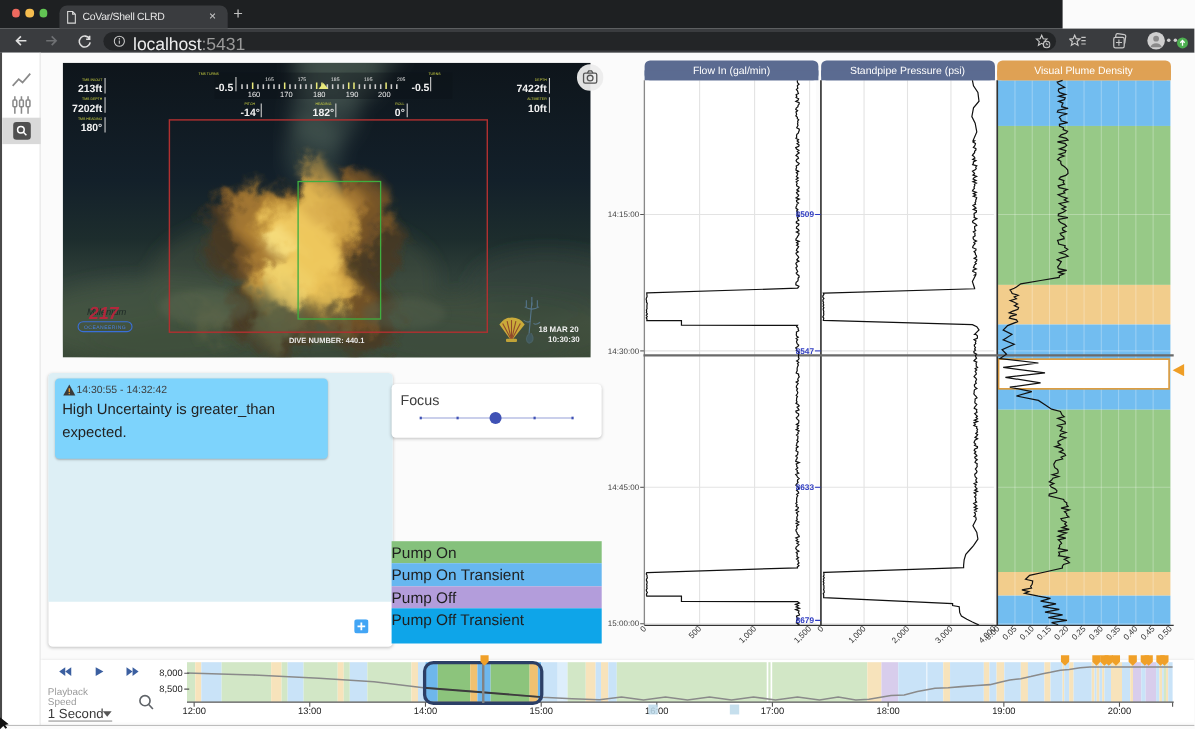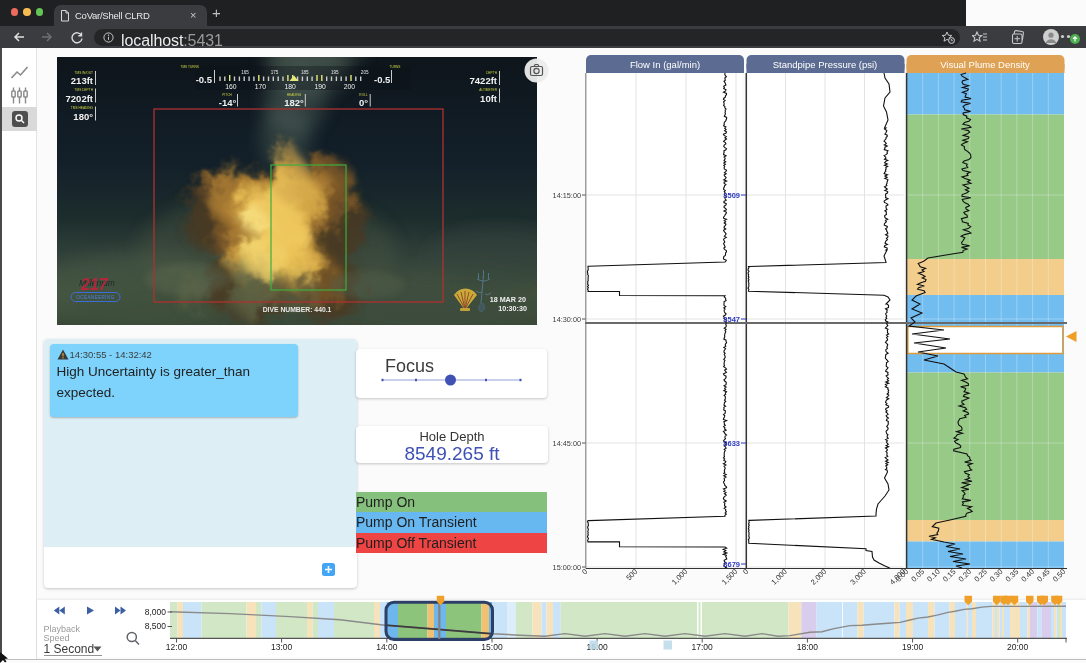--- a/index.html
+++ b/index.html
@@ -352,43 +352,40 @@
       </svg>
 <div style="position:absolute;left:20px;top:4.5px;font-size:9.5px;color:#3d3d3d">14:30:55 - 14:32:42</div>
 <div style="position:absolute;left:7px;top:17px;width:220px;font-size:13.5px;line-height:21px;color:#222222">High Uncertainty is greater_than expected.</div>
 </div>
 <svg style="position:absolute;left:322px;top:562.5px" width="13" height="13" viewBox="0 0 13 13">
       <rect width="13" height="13" rx="2.5" fill="#42a5f5"></rect>
       <path d="M6.5,3 v7 M3,6.5 h7" stroke="#fff" stroke-width="1.6"></path>
     </svg>
 
 <div style="position:absolute;left:356px;top:348.5px;width:191px;height:49.5px;background:#ffffff;border-radius:4px;box-shadow:0 1px 3px rgba(0,0,0,0.22)">
-<div style="position:absolute;left:29px;top:7px;font-size:18px;color:#3c3c3c">Focus</div>
+<div style="position:absolute;left:8px;top:7px;font-size:13px;color:#3c3c3c">Focus</div>
 <svg style="position:absolute;left:22px;top:23px" width="147" height="16" viewBox="0 0 147 16">
 <line x1="4" y1="8" x2="143" y2="8" stroke="#3f51b5" stroke-width="1" opacity="0.55"></line>
 <g fill="#3f51b5">
           <rect x="3.5" y="6.8" width="2" height="2.4"></rect>
           <rect x="37" y="6.8" width="2" height="2.4"></rect>
           <rect x="71.5" y="6.8" width="2" height="2.4"></rect>
           <rect x="107" y="6.8" width="2" height="2.4"></rect>
           <rect x="141.5" y="6.8" width="2" height="2.4"></rect>
         </g>
 <circle cx="72.5" cy="8" r="5.5" fill="#3f51b5"></circle>
 </svg>
 </div>
 
-<div style="position:absolute;left:356px;top:425.5px;width:192px;height:37px;background:#ffffff;border-radius:4px;box-shadow:0 1px 3px rgba(0,0,0,0.22);text-align:center">
-<div style="margin-top:3px;font-size:13px;color:#333333">Hole Depth</div>
-<div style="font-size:19px;color:#3f51b5;margin-top:-1px">8549.265 ft</div>
-</div>
 
 <div style="position:absolute;left:356px;top:491.5px;width:190.5px;height:82px;font-size:14px;color:#1f1f1f;text-align:left">
 <div style="height:20.5px;line-height:20.5px;background:#85c17c">Pump On</div>
 <div style="height:20.5px;line-height:20.5px;background:#67b7f0">Pump On Transient</div>
-<div style="height:20px;line-height:20.5px;background:#ef4444">Pump Off Transient</div>
+<div style="height:20.5px;line-height:20.5px;background:#b39ddb">Pump Off</div>
+<div style="height:32px;line-height:20.5px;background:#0ea5e9">Pump Off Transient</div>
 </div>
 <svg style="position:absolute;left:540px;top:50px" width="546" height="556" viewBox="540 50 546 556" xmlns="http://www.w3.org/2000/svg" font-family="Liberation Sans, sans-serif">
 <rect x="586" y="73" width="156" height="495" fill="#ffffff"></rect>
 <rect x="746.5" y="73" width="157" height="495" fill="#ffffff"></rect>
 <rect x="907" y="73" width="157" height="41.5" fill="#72bdf0"></rect>
 <rect x="907" y="114.5" width="157" height="144.5" fill="#97c987"></rect>
 <rect x="907" y="259" width="157" height="36.0" fill="#f2cd8c"></rect>
 <rect x="907" y="295" width="157" height="77.5" fill="#72bdf0"></rect>
 <rect x="907" y="372.5" width="157" height="147.5" fill="#97c987"></rect>
 <rect x="907" y="520" width="157" height="21.5" fill="#f2cd8c"></rect>

